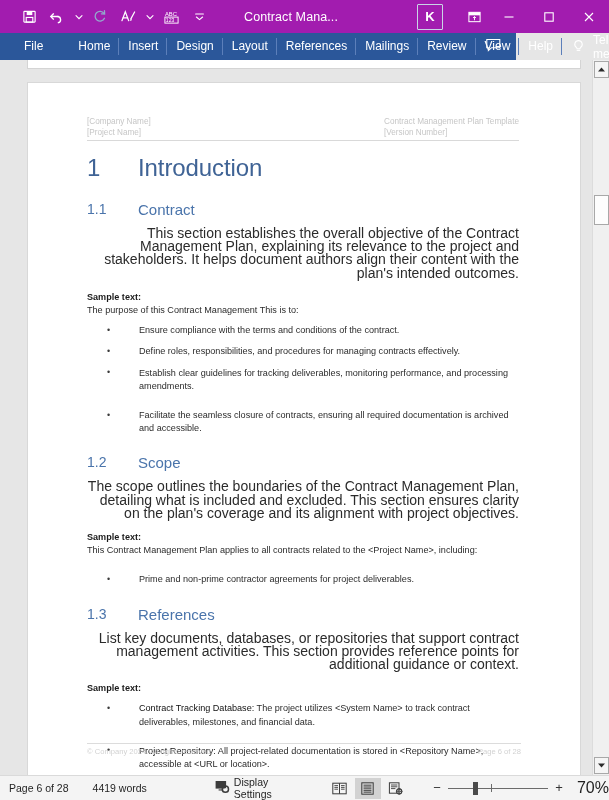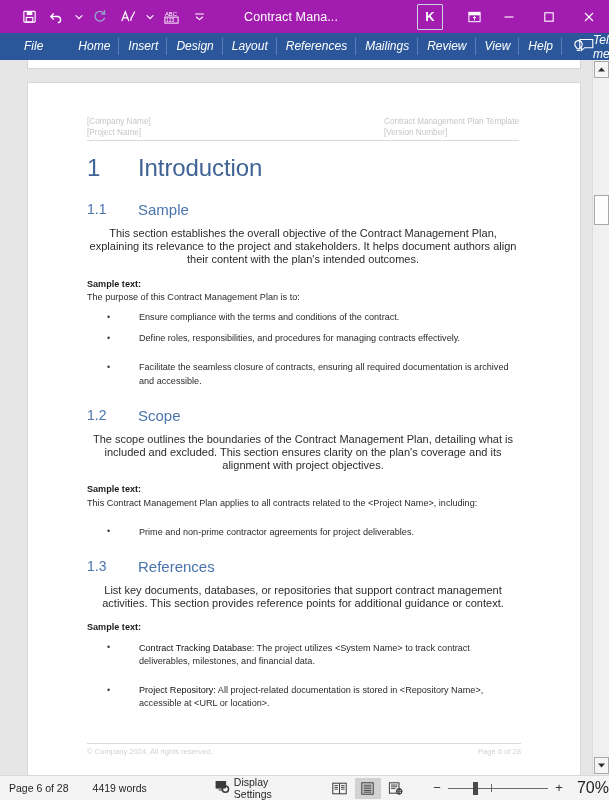--- a/index.html
+++ b/index.html
@@ -94,27 +94,26 @@
     display: flex;
     align-items: center;
     justify-content: center;
     color: #ffffff;
   }
 
   
   .ribbon {
     position: absolute;
     top: 33px; left: 0;
-    width: 609px;
+    width: 516px;
     height: 27px;
     background: #2b579a;
     display: flex;
     align-items: center;
     border-bottom: 1px solid #1e3f73;
-    font-style: italic;
   }
   .tab {
     color: #ffffff;
     font-size: 12px;
     padding: 0 9px;
     height: 27px;
     line-height: 27px;
     white-space: nowrap;
     position: relative;
   }
@@ -206,24 +205,24 @@
     margin: 19px 0 0 0;
     font-weight: normal;
     font-size: 15px;
     color: #4a74ab;
     display: flex;
   }
   h2.h2 .num { width: 51px; flex: 0 0 51px; font-size: 14px; }
 
   p.body {
     margin: 9px 0 0 0;
-    font-size: 11px;
+    font-size: 14px;
     line-height: 13.2px;
     color: #2b2b2b;
-    text-align: center;
+    text-align: right;
   }
   p.sample {
     margin: 11px 0 0 0;
     font-size: 9.1px;
     line-height: 13.2px;
     color: #1a1a1a;
     font-weight: bold;
   }
   p.sample-follow {
     margin: 0;
@@ -522,28 +521,29 @@
           </div>
         </div>
 
         <h1 class="h1">
           <span class="num">1</span>
           <span>Introduction</span>
         </h1>
 
         <h2 class="h2">
           <span class="num">1.1</span>
-          <span>Sample</span>
+          <span>Contract</span>
         </h2>
         <p class="body">This section establishes the overall objective of the Contract Management Plan, explaining its relevance to the project and stakeholders. It helps document authors align their content with the plan's intended outcomes.</p>
         <p class="sample">Sample text:</p>
-        <p class="sample-follow">The purpose of this Contract Management Plan is to:</p>
+        <p class="sample-follow">The purpose of this Contract Management This is to:</p>
         <ul class="bullets">
           <li>Ensure compliance with the terms and conditions of the contract.</li>
           <li>Define roles, responsibilities, and procedures for managing contracts effectively.</li>
+          <li>Establish clear guidelines for tracking deliverables, monitoring performance, and processing amendments.</li>
           <li>Facilitate the seamless closure of contracts, ensuring all required documentation is archived and accessible.</li>
         </ul>
 
         <h2 class="h2">
           <span class="num">1.2</span>
           <span>Scope</span>
         </h2>
         <p class="body">The scope outlines the boundaries of the Contract Management Plan, detailing what is included and excluded. This section ensures clarity on the plan's coverage and its alignment with project objectives.</p>
         <p class="sample">Sample text:</p>
         <p class="sample-follow">This Contract Management Plan applies to all contracts related to the &lt;Project Name&gt;, including:</p>

